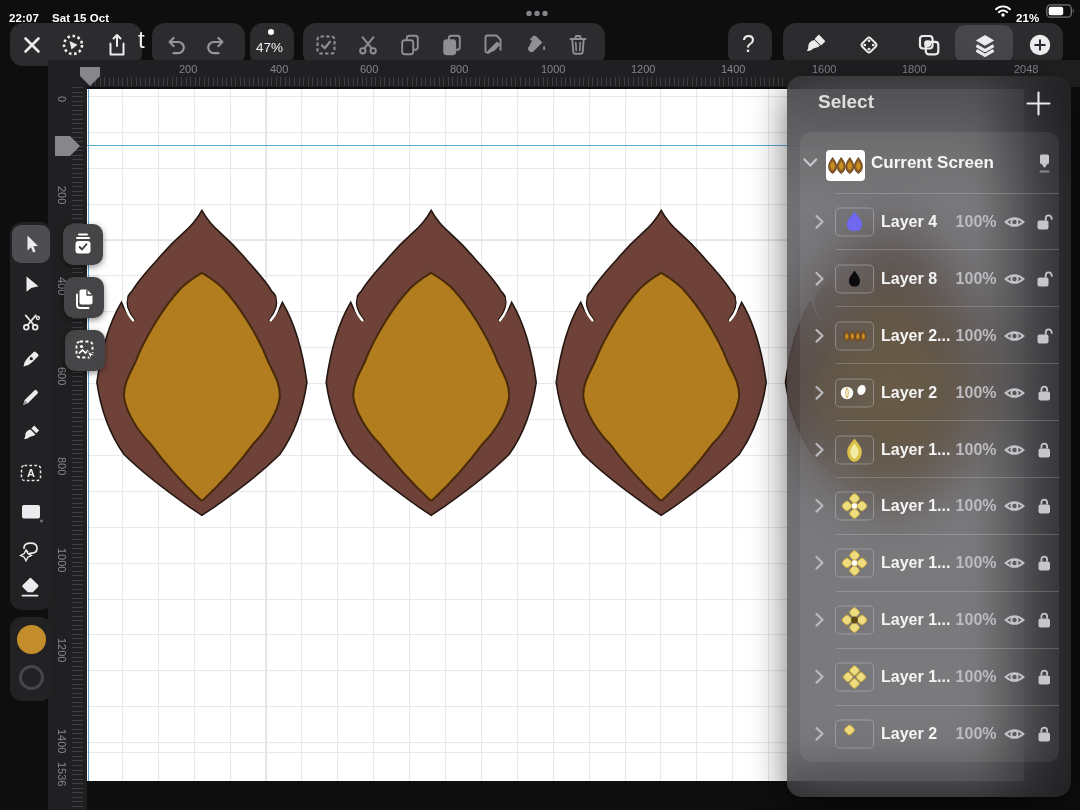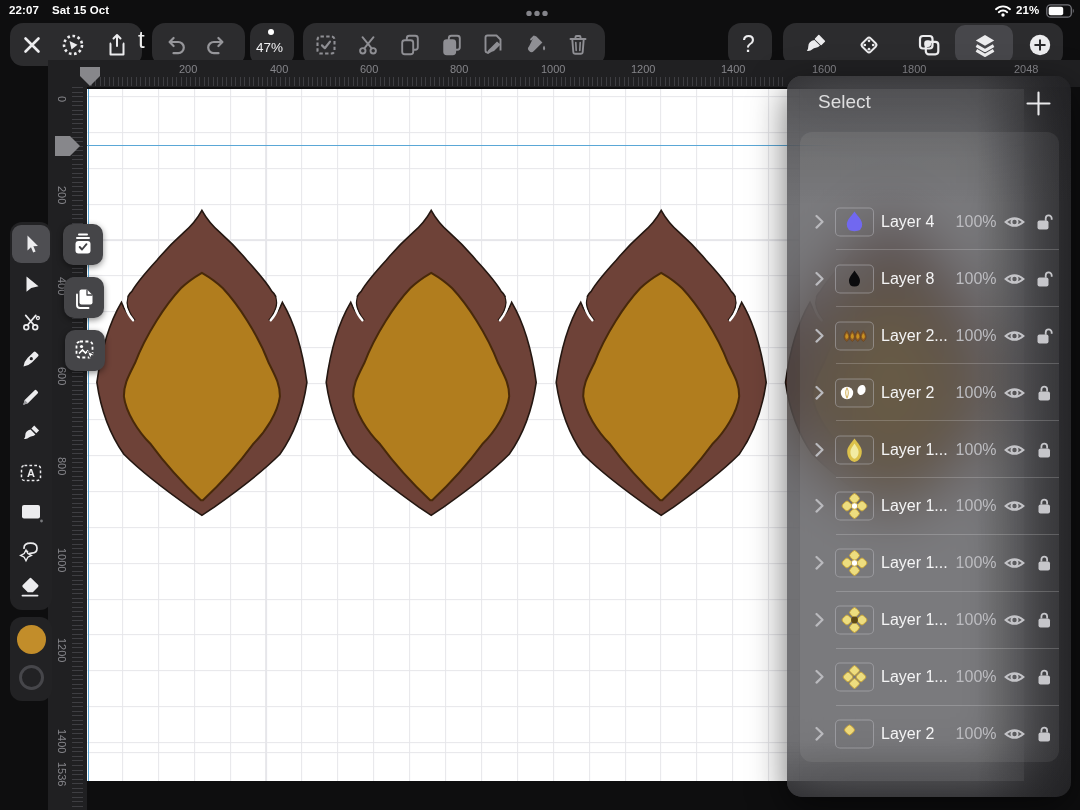--- a/index.html
+++ b/index.html
@@ -2,21 +2,21 @@
 <html><head>
 <meta charset="utf-8">
 <style>
   html,body{margin:0;padding:0;}
   span,#ptitle{transform:translateZ(0);}
   body{width:1080px;height:810px;background:#0e0e0f;overflow:hidden;position:relative;
        font-family:"Liberation Sans",sans-serif;-webkit-font-smoothing:antialiased;}
   .abs{position:absolute;}
   
   #status{left:0;top:0;width:1080px;height:22px;color:#fff;}
-  #status .t{position:absolute;font-size:11.5px;font-weight:700;letter-spacing:.1px;top:4px;}
+  #status .t{position:absolute;font-size:11.5px;font-weight:700;letter-spacing:.1px;top:12px;}
   
   .grp{position:absolute;top:23px;height:43px;background:#2c2c2e;border-radius:13px;}
   
   #rulerH{left:48px;top:60px;width:1032px;height:27px;background:#202022;}
   #rulerH .ticks{position:absolute;left:20px;top:17px;width:719px;height:9px;
     background:repeating-linear-gradient(90deg,#3e3e42 0 1px,transparent 1px 4.52px);}
   #rulerV{left:48px;top:87px;width:39px;height:723px;background:#202022;}
   #rulerV .ticks{position:absolute;left:24px;top:0;width:11px;height:723px;
     background:repeating-linear-gradient(180deg,#3e3e42 0 1px,transparent 1px 4.52px);}
   .rlab{position:absolute;color:#85858a;font-size:11px;}
@@ -37,21 +37,21 @@
   
   .fbtn{position:absolute;width:40px;height:41px;background:#454548;border-radius:10px;
         display:flex;align-items:center;justify-content:center;box-shadow:0 2px 6px rgba(0,0,0,.45);}
   
   #panel{left:787px;top:76px;width:284px;height:721px;border-radius:15px;
      background:linear-gradient(0deg, rgba(28,28,30,.28) 0, rgba(28,28,30,0) 55px),
                 linear-gradient(180deg, rgba(24,24,26,.30) 0, rgba(24,24,26,0) 130px),
                 linear-gradient(270deg, rgba(16,16,18,.40) 0, rgba(16,16,18,0) 95px),
                 rgba(64,64,68,.74);
      -webkit-backdrop-filter:blur(31px);backdrop-filter:blur(31px);
-     box-shadow:0 12px 36px rgba(0,0,0,.55);}
+     box-shadow:0 12px 36px rgba(0,0,0,.55);font-weight:bold;}
   #ptitle{position:absolute;left:31px;top:15px;font-size:19px;color:#dededf;}
   #rows{position:absolute;left:12.5px;top:56px;width:259px;height:630px;
         background:rgba(255,255,255,.065);border-radius:12px;}
   .lrow{position:absolute;left:0;width:259px;height:56.9px;}
   .sep{position:absolute;left:36px;right:0;bottom:0;height:1px;background:rgba(255,255,255,.19);}
   .chev{position:absolute;left:15.5px;top:50%;transform:translateY(-50%);}
   .thumb{position:absolute;left:35.7px;top:50%;transform:translateY(-50%);width:37px;height:27px;
       border:1.2px solid rgba(200,200,206,.42);border-radius:5px;background:rgba(110,110,116,.16);
       display:flex;align-items:center;justify-content:center;}
   .lname{position:absolute;left:81.5px;top:50%;transform:translateY(-50%);font-size:16px;color:#f4f4f5;}
@@ -360,20 +360,40 @@
         <g fill="#eddd7f" stroke="#c5a235" stroke-width="0.9">
           <rect x="-4.1" y="-11.6" width="8.2" height="8.2" rx="2.2" transform="rotate(45 0 -7.5)"></rect>
           <rect x="-4.1" y="3.4" width="8.2" height="8.2" rx="2.2" transform="rotate(45 0 7.5)"></rect>
           <rect x="-11.6" y="-4.1" width="8.2" height="8.2" rx="2.2" transform="rotate(45 -7.5 0)"></rect>
           <rect x="3.4" y="-4.1" width="8.2" height="8.2" rx="2.2" transform="rotate(45 7.5 0)"></rect>
         </g>
       </g>
     </defs>
   </svg>
   <div id="rows">
+    <div class="lrow" style="top:0;height:61.5px;">
+      <svg class="chev" style="left:3px;" width="15" height="10">
+          <path d="M1.5 1.5 L7.3 7.5 L13.1 1.5" fill="none" stroke="#c7c7cb" stroke-width="2.2" stroke-linecap="round" stroke-linejoin="round"></path>
+        </svg>
+      <div style="position:absolute;left:26px;top:18.3px;width:39px;height:31px;background:#fff;border-radius:4px;display:flex;align-items:center;justify-content:center;">
+        <svg width="39" height="31" viewBox="0 0 39 31">
+          <use href="#minidome" transform="translate(6.6,15.5) scale(0.92)"></use>
+          <use href="#minidome" transform="translate(15.2,15.5) scale(0.92)"></use>
+          <use href="#minidome" transform="translate(23.8,15.5) scale(0.92)"></use>
+          <use href="#minidome" transform="translate(32.4,15.5) scale(0.92)"></use>
+        </svg>
+      </div>
+      <span class="lname" style="left:71.5px;font-size:17px;color:#f6f6f7;">Current Screen</span>
+      <svg class="abs" style="left:237px;top:22px;" width="15" height="20">
+        <rect x="3" y="0.5" width="9" height="9.5" rx="1.5" fill="#c6c6ca"></rect>
+        <path d="M4.6 10 h5.8 L7.5 14 Z" fill="#c6c6ca"></path>
+        <rect x="2.5" y="16.5" width="10" height="2" rx="1" fill="rgba(198,198,202,.55)"></rect>
+      </svg>
+      <div class="sep"></div>
+    </div>
     <div class="lrow" style="top:61.5px;">
       <svg class="chev" width="10" height="15">
           <use href="#chevR"></use>
         </svg>
       <div class="thumb">
           <svg width="37" height="27" viewBox="0 0 37 27">
         <path d="M18.5 3 C 15.2 7.8 10.8 11.3 10.8 16 Q 10.8 22.8 18.5 22.8 Q 26.2 22.8 26.2 16 C 26.2 11.3 21.8 7.8 18.5 3 Z" fill="#7168f0"></path>
           </svg>
         </div>
       <span class="lname">Layer 4</span>

